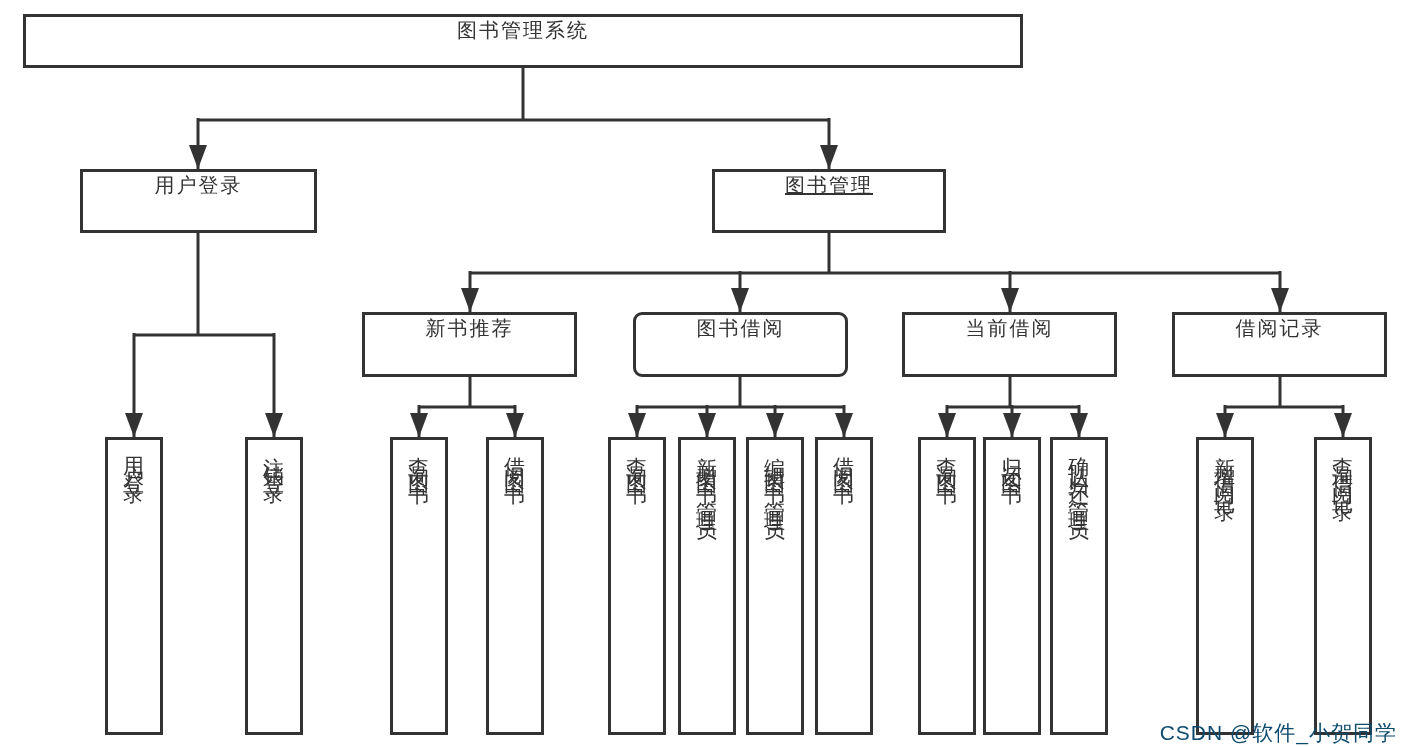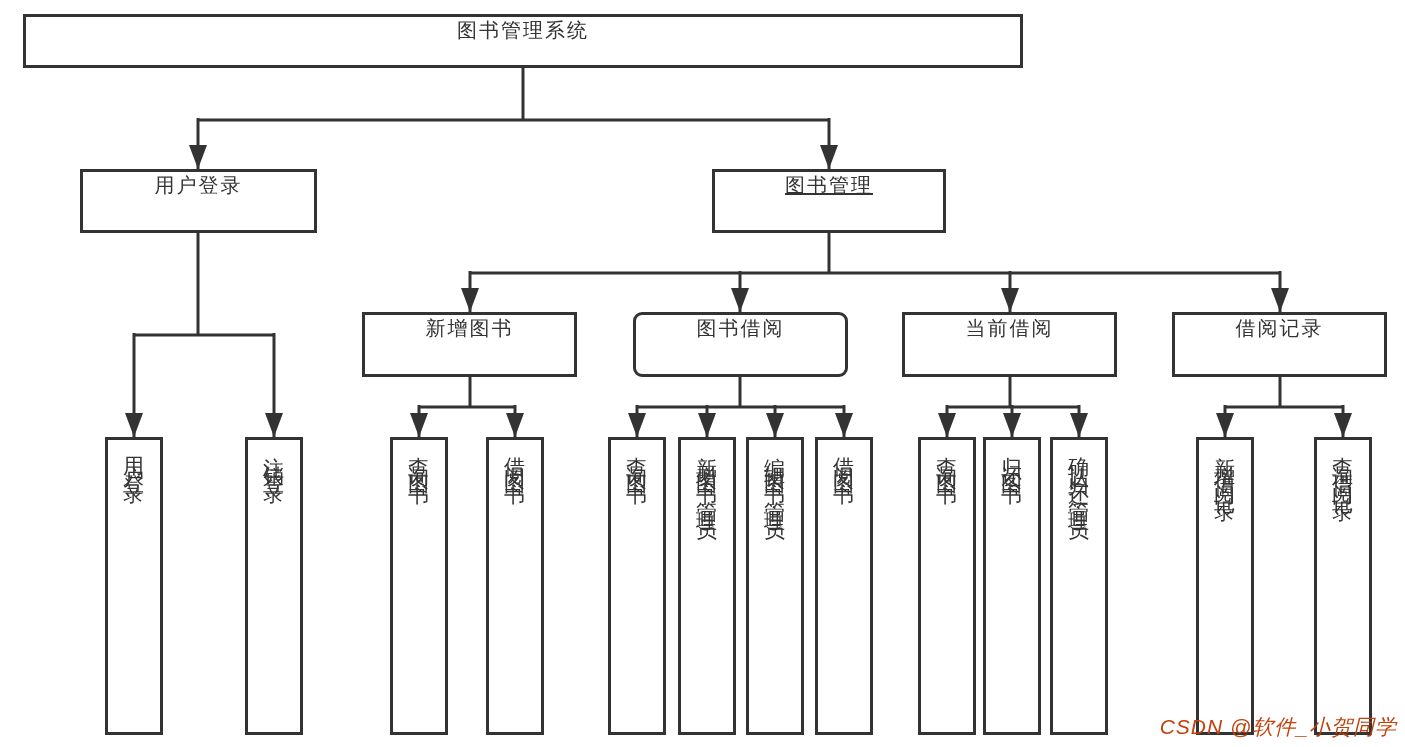--- a/index.html
+++ b/index.html
@@ -32,26 +32,25 @@
     writing-mode: vertical-lr;
     text-orientation: mixed;
     font-size: 21px;
     letter-spacing: 9px;
     line-height: 1;
     color: #333333;
   }
   .watermark {
     position: absolute;
     right: 8px;
-    bottom: 6px;
+    bottom: 0;
     font-size: 21px;
     letter-spacing: 1px;
-    color: #c2410c;
+    color: #0c4a6e;
     white-space: nowrap;
-    font-style: italic;
   }
 </style>
 </head>
 <body>
 
 <div class="canvas">
 
   <svg class="connectors" viewBox="0 0 1405 747" xmlns="http://www.w3.org/2000/svg">
     <defs>
       <marker id="ah" markerUnits="userSpaceOnUse" markerWidth="28" markerHeight="22" refX="24" refY="9" orient="auto">
@@ -107,21 +106,21 @@
   </div>
 
   <div class="box h" style="left:80px; top:169px; width:237px; height:64px;">
     <span>用户登录</span>
   </div>
   <div class="box h" style="left:712px; top:169px; width:234px; height:64px;text-decoration:underline;">
     <span>图书管理</span>
   </div>
 
   <div class="box h" style="left:362px; top:312px; width:215px; height:65px;">
-    <span>新增图书</span>
+    <span>新书推荐</span>
   </div>
   <div class="box h" style="left:633px; top:312px; width:215px; height:65px;border-radius:9px;">
     <span>图书借阅</span>
   </div>
   <div class="box h" style="left:902px; top:312px; width:215px; height:65px;">
     <span>当前借阅</span>
   </div>
   <div class="box h" style="left:1172px; top:312px; width:215px; height:65px;">
     <span>借阅记录</span>
   </div>

